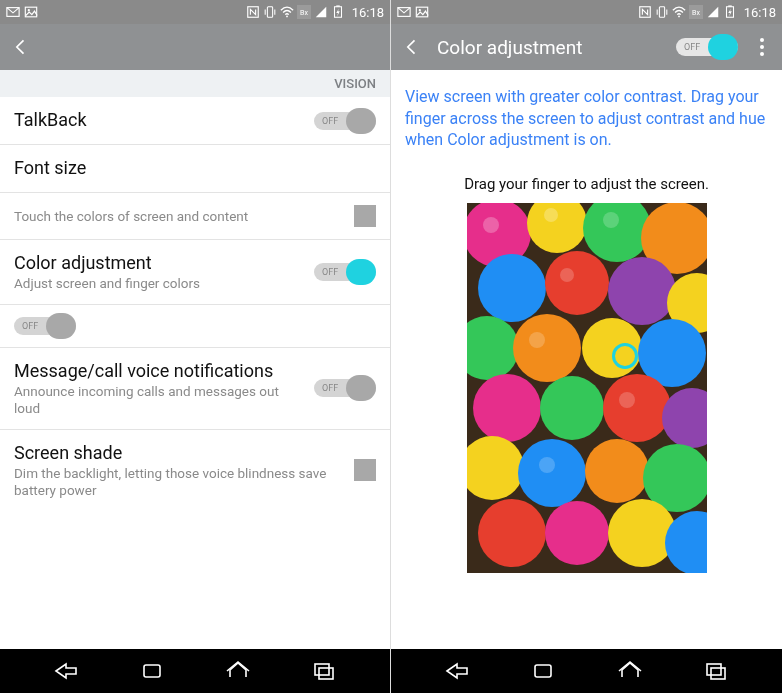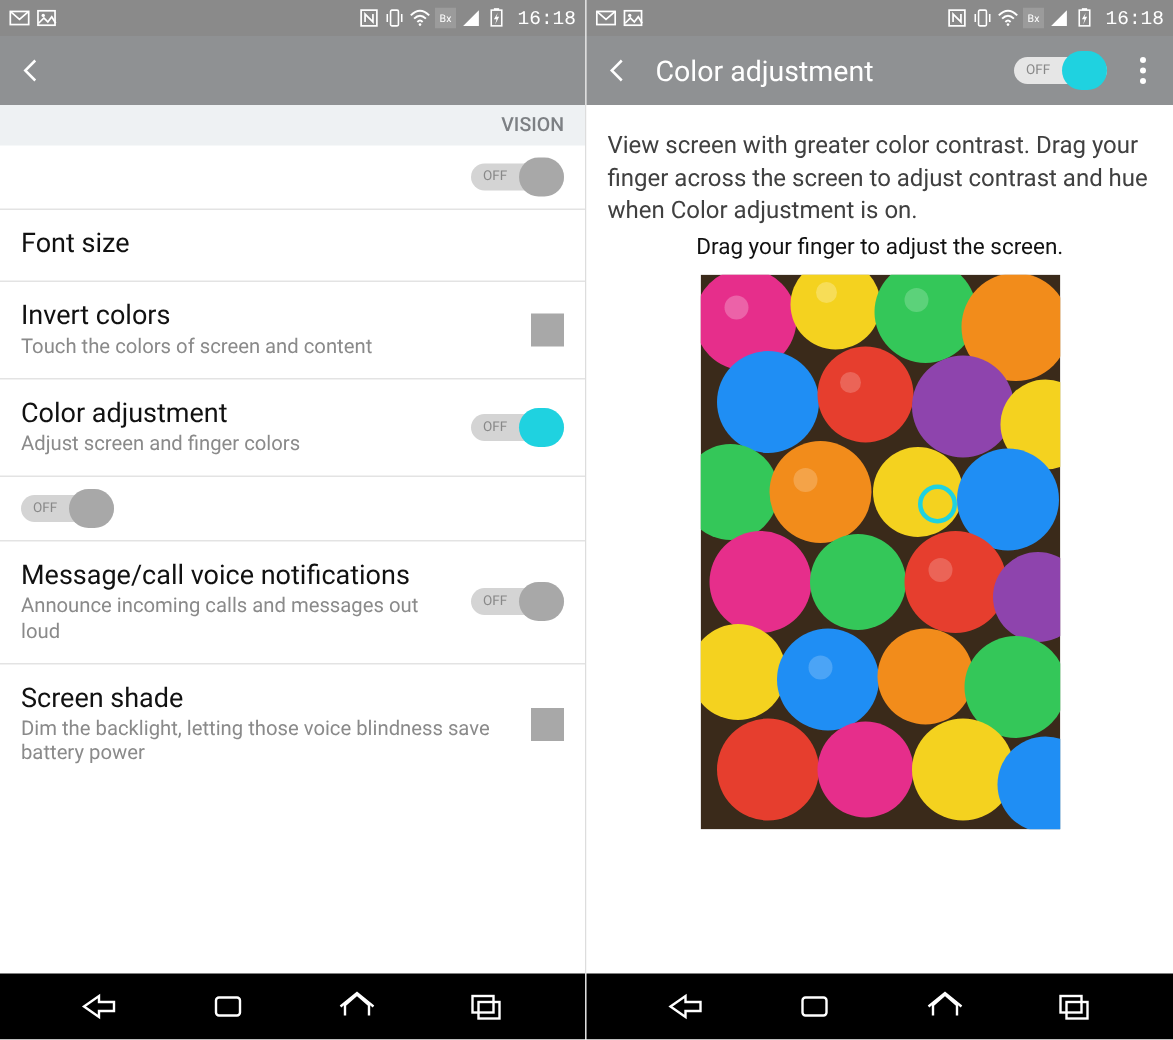--- a/index.html
+++ b/index.html
@@ -6,21 +6,21 @@
   html, body { width: 782px; height: 693px; font-family: Roboto, Arial, sans-serif; background: #fff; }
   .container { display: flex; width: 782px; height: 693px; }
   .phone { width: 391px; height: 693px; display: flex; flex-direction: column; background: #fff; position: relative; border-right: 1px solid #ddd; }
   .phone:last-child { border-right: none; }
 
   
   .status-bar { height: 24px; background: #8a8a8a; color: #fff; display: flex; align-items: center; padding: 0 6px; font-size: 12px; }
   .status-left { display: flex; gap: 4px; align-items: center; }
   .status-right { display: flex; gap: 3px; align-items: center; margin-left: auto; }
   .status-icon { width: 14px; height: 30px; display: inline-flex; align-items: center; justify-content: center; }
-  .status-time { font-size: 13px; font-weight: 400; margin-left: 4px; font-family: Liberation Mono, monospace; }
+  .status-time { font-size: 13px; font-weight: 400; margin-left: 4px; }
 
   
   .title-bar { height: 46px; background: #8f9193; color: #fff; display: flex; align-items: center; padding: 0 10px; gap: 14px; }
   .title-bar .back { width: 22px; height: 22px; display: flex; align-items: center; justify-content: center; }
   .title-text { font-size: 19px; font-weight: 400; flex: 1; }
   .title-bar .menu-dots { width: 20px; display: flex; flex-direction: column; gap: 3px; align-items: center; justify-content: center; }
   .menu-dots .d { width: 4px; height: 4px; background: #fff; border-radius: 2px; }
 
   
   .toggle { width: 62px; height: 18px; border-radius: 13px; background: #d4d4d4; position: relative; display: flex; align-items: center; font-size: 9px; color: #888; }
@@ -49,22 +49,22 @@
   .row .sub { font-size: 13.5px; color: #8a8a8a; line-height: 1.25; }
   .row .ctrl { flex: 0 0 auto; }
   .checkbox { width: 22px; height: 22px; background: #a8a8a8; }
 
   
   .nav-bar { height: 44px; background: #000; display: flex; align-items: center; justify-content: space-evenly; }
   .nav-btn { width: 40px; height: 24px; display: flex; align-items: center; justify-content: center; }
 
   
   .content { flex: 1; padding: 16px 14px 8px 14px; display: flex; flex-direction: column; align-items: center; }
-  .desc { font-size: 16px; color: #404040; line-height: 1.35; text-align: left; width: 100%; }
-  .hint { font-size: 15px; color: #111; margin-top: 4px; margin-bottom: 10px; }
+  .desc { font-size: 16px; color: #3b82f6; line-height: 1.35; text-align: left; width: 100%; }
+  .hint { font-size: 15px; color: #111; margin-top: 24px; margin-bottom: 10px; }
   .candy { width: 240px; height: 370px; position: relative; overflow: hidden; }
   .candy svg { width: 100%; height: 100%; display: block; }
   .touch-ring { position: absolute; width: 26px; height: 26px; border: 3px solid #1fd2e0; border-radius: 50%; top: 140px; left: 145px; }
 
   svg { display: block; }
 </style>
 </head>
 <body>
 
 <div class="container">
@@ -136,39 +136,39 @@
           </svg>
       </div>
     </div>
 
     <div class="section-header">VISION</div>
 
     <div class="list">
 
       <div class="row">
         <div class="txt">
+          <div class="title">TalkBack</div>
         </div>
         <div class="ctrl">
           <div class="toggle off">
             <span class="lab-off">OFF</span>
             <span class="lab-on">ON</span>
             <div class="knob"></div>
           </div>
         </div>
       </div>
 
       <div class="row">
         <div class="txt">
           <div class="title">Font size</div>
         </div>
       </div>
 
       <div class="row">
         <div class="txt">
-          <div class="title">Invert colors</div>
           <div class="sub">Touch the colors of screen and content</div>
         </div>
         <div class="ctrl">
             <div class="checkbox"></div>
           </div>
       </div>
 
       <div class="row">
         <div class="txt">
           <div class="title">Color adjustment</div>

